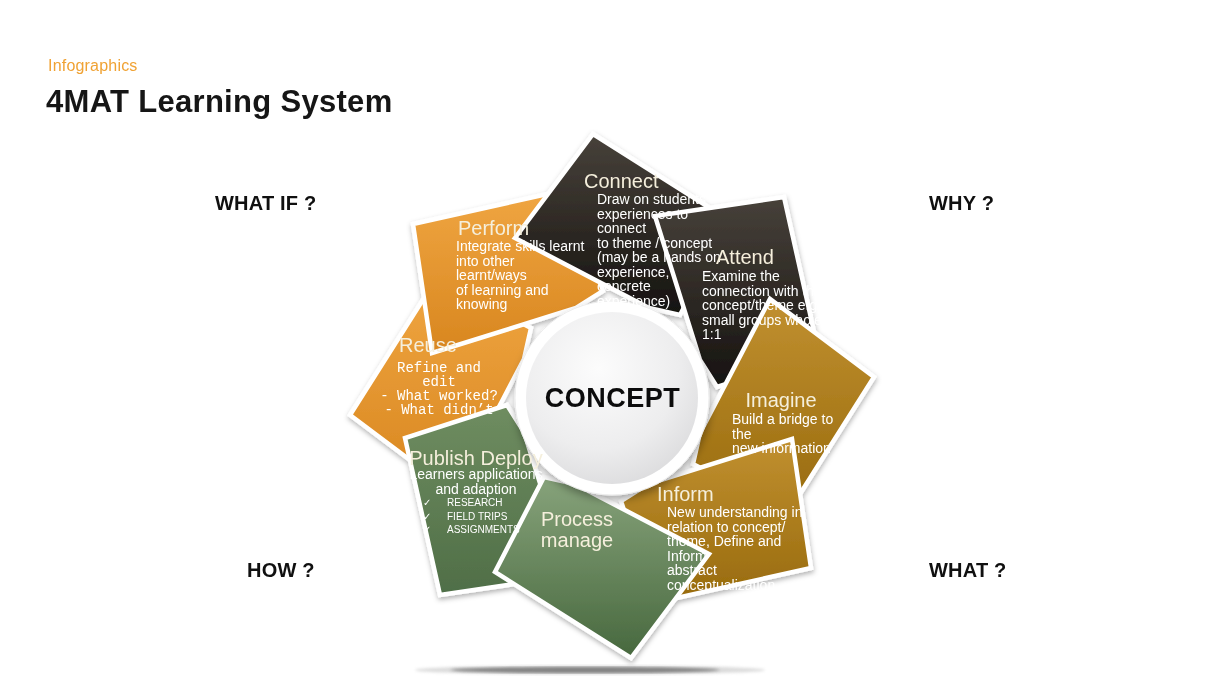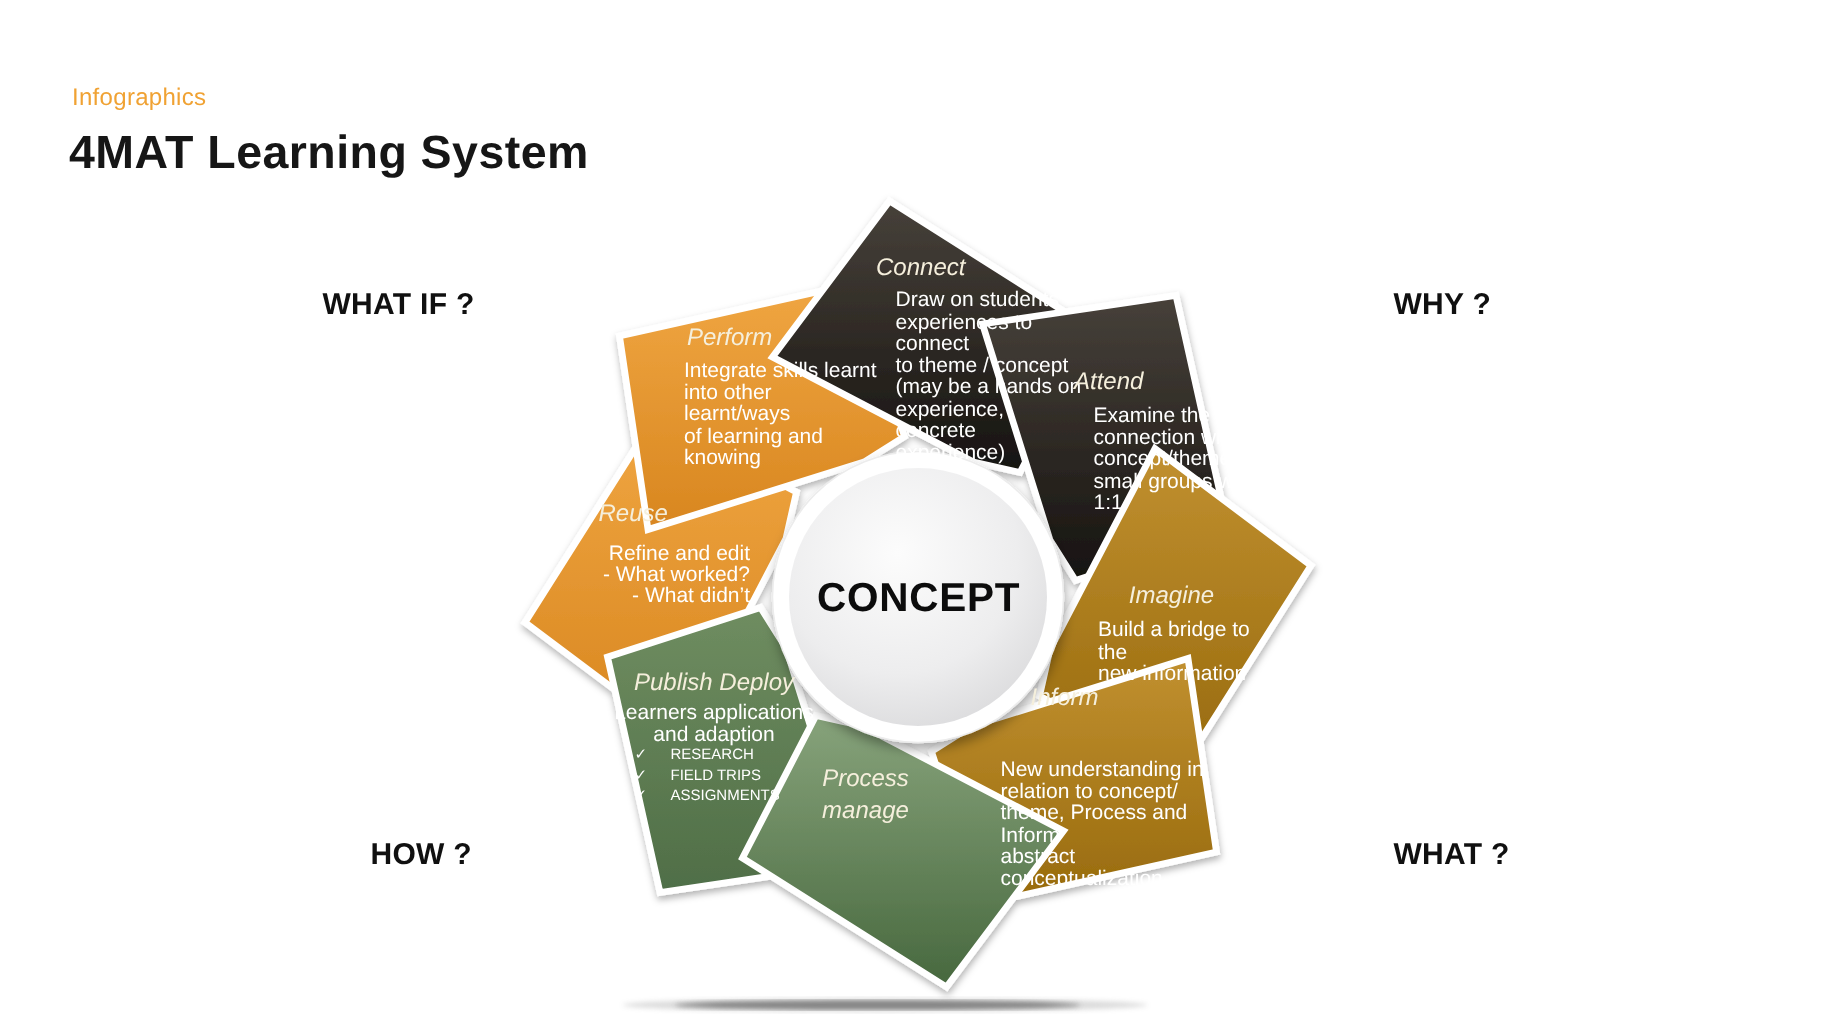--- a/index.html
+++ b/index.html
@@ -5,40 +5,40 @@
   html,body{margin:0;padding:0;background:#fff;}
   .slide{position:relative;width:1227px;height:690px;background:#fff;overflow:hidden;
          font-family:"Liberation Sans",sans-serif;}
   .eyebrow{position:absolute;left:48px;top:57px;font-size:16px;letter-spacing:.2px;color:var(--c-eyebrow,#F0A233);}
   .heading{position:absolute;left:46px;top:84px;margin:0;font-size:31px;font-weight:bold;
            letter-spacing:.3px;color:var(--c-heading,#161616);}
   .diagram{position:absolute;left:0;top:0;width:1227px;height:690px;}
   .q-label{position:absolute;font-size:20px;font-weight:bold;color:var(--c-quad,#101010);letter-spacing:.2px;}
   .q-tl{left:215px;top:192px;} .q-tr{left:929px;top:192px;}
   .q-bl{left:247px;top:559px;} .q-br{left:929px;top:559px;}
-  .seg-title{position:absolute;font-size:16px;color:var(--c-ptitle,#F5EFDC);font-style:italic;}
+  .seg-title{position:absolute;font-size:20px;color:var(--c-ptitle,#F5EFDC);}
   .seg-body{position:absolute;font-size:14px;line-height:14.5px;color:var(--c-pbody,#FFFFFF);}
   .t-connect{left:584px;top:170px;width:120px;}
   .b-connect{left:597px;top:192px;width:126px;}
   .t-attend{left:716px;top:246px;width:110px;}
-  .b-attend{left:702px;top:269px;width:126px;margin-left:27px;}
+  .b-attend{left:702px;top:269px;width:126px;}
   .t-imagine{left:726px;top:389px;width:110px;text-align:center;}
   .b-imagine{left:732px;top:412px;width:124px;}
-  .t-inform{left:657px;top:457px;width:110px;margin-left:30px;}
+  .t-inform{left:657px;top:483px;width:110px;}
   .b-inform{left:667px;top:505px;width:140px;}
   .t-process{left:531px;top:509px;width:92px;text-align:center;line-height:21px;}
   .b-process{left:529px;top:556px;width:130px;}
   .t-publish{left:407px;top:447px;width:138px;text-align:center;}
   .b-publish{left:405px;top:467px;width:142px;text-align:center;}
   .checklist{position:absolute;left:421px;top:497px;width:132px;color:var(--c-pbody,#fff);}
   .chk-row{display:flex;align-items:baseline;height:13.5px;}
   .chk-tick{width:24px;padding-left:2px;font-size:10px;flex:none;}
   .chk-label{font-size:10px;}
   .t-reuse{left:399px;top:334px;width:80px;text-align:left;}
-  .b-reuse{left:378px;top:361px;width:122px;text-align:right;line-height:14px;}
+  .b-reuse{left:378px;top:361px;width:122px;text-align:center;line-height:14px;font-family:Liberation Mono, monospace;}
   .t-perform{left:458px;top:217px;width:110px;}
   .b-perform{left:456px;top:239px;width:132px;}
   .concept{position:absolute;left:515px;top:383px;width:195px;text-align:center;
            font-size:27px;font-weight:bold;letter-spacing:.5px;color:var(--c-concept,#0C0C0C);}
 </style>
 </head>
 <body>
 
 <div class="slide">
 
@@ -131,21 +131,21 @@
   <div class="seg-title t-imagine">Imagine</div>
   <div class="seg-body  b-imagine">
       <div>Build a bridge to the</div>
       <div>new information</div>
     </div>
 
   <div class="seg-title t-inform">Inform</div>
   <div class="seg-body  b-inform">
       <div>New understanding in</div>
       <div>relation to concept/</div>
-      <div>theme, Process and Inform</div>
+      <div>theme, Define and Inform</div>
       <div>abstract conceptualization</div>
     </div>
 
   <div class="seg-title t-process">Process manage</div>
 
   <div class="seg-title t-publish">Publish Deploy</div>
   <div class="seg-body  b-publish">
       <div>Learners applications</div>
       <div>and adaption</div>
     </div>

